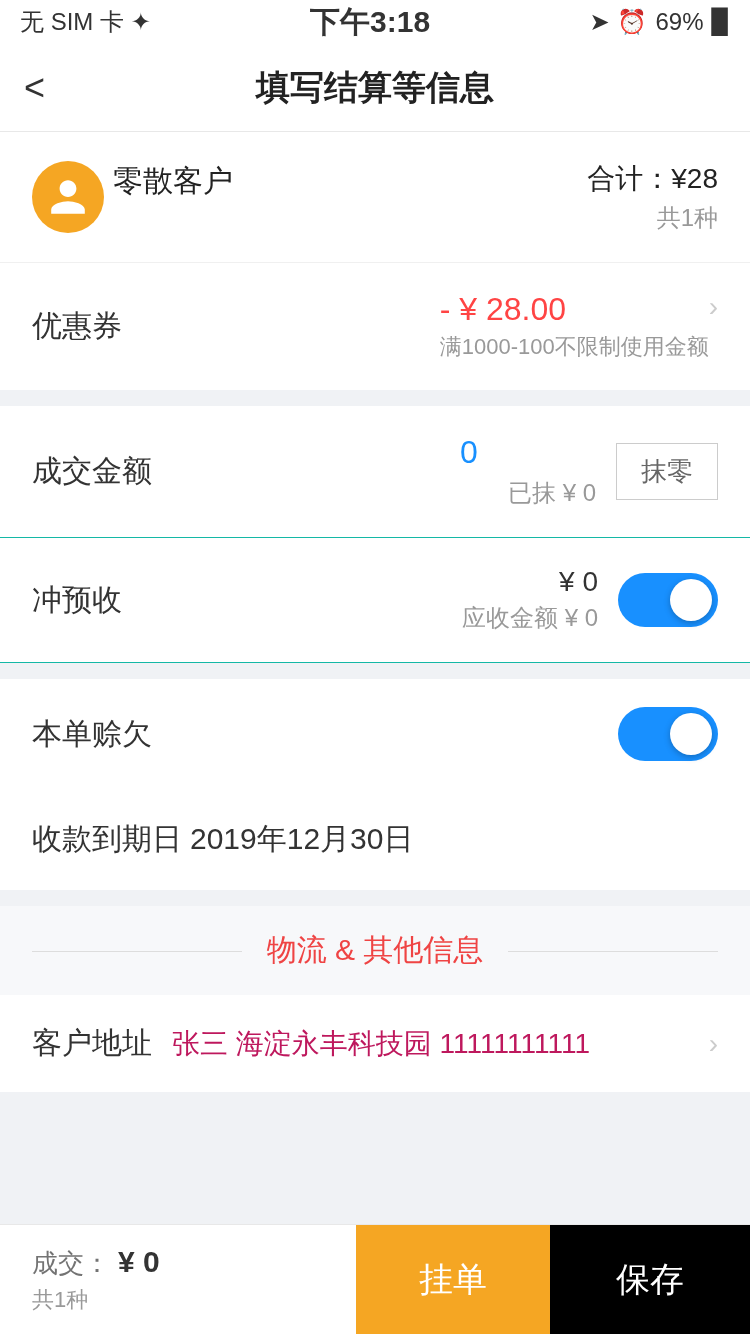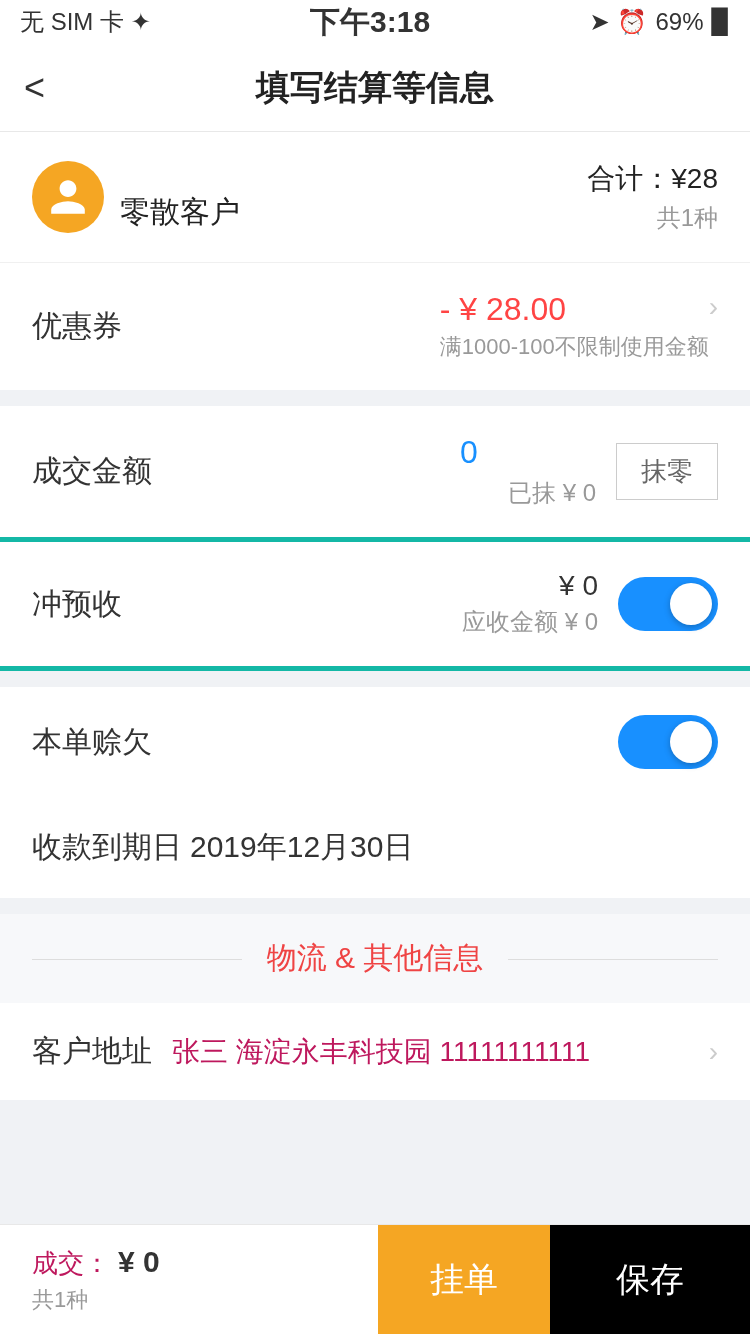--- a/index.html
+++ b/index.html
@@ -66,22 +66,22 @@
     
     .customer-row {
       display: flex;
       align-items: center;
       justify-content: space-between;
       padding: 28px 32px;
       background: #fff;
     }
     .customer-left {
       display: flex;
-      align-items: flex-end;
-      gap: 16px;
+      align-items: flex-start;
+      gap: 9px;
     }
     .customer-avatar {
       width: 72px;
       height: 72px;
       background: #f5a623;
       border-radius: 50%;
       display: flex;
       align-items: center;
       justify-content: center;
     }
@@ -106,21 +106,21 @@
     .coupon-desc { font-size: 22px; color: #999; margin-top: 4px; text-align: right; }
     .chevron { font-size: 28px; color: #ccc; }
 
     
     .form-row {
       display: flex;
       align-items: center;
       justify-content: space-between;
       padding: 28px 32px;
       background: #fff;
-      border-bottom: 5px solid #14b8a6;
+      border-bottom: 1px solid #14b8a6;
       min-height: 90px;
     }
     .form-label { font-size: 30px; color: #333; }
     .form-right { display: flex; align-items: center; gap: 20px; }
     .form-value { font-size: 32px; color: #1890ff; }
     .form-sub { font-size: 24px; color: #999; margin-top: 6px; text-align: right; margin-left: 48px; }
 
     
     .round-zero-btn {
       border: 1.5px solid #ccc;
@@ -216,25 +216,25 @@
       height: 110px;
       display: flex;
       align-items: center;
       background: #fff;
       border-top: 1px solid #e8e8e8;
     }
     .bottom-summary {
       flex: 1;
       padding: 0 32px;
     }
-    .bottom-summary-top { font-size: 26px; color: #be185d; }
+    .bottom-summary-top { font-size: 26px; color: #737373; }
     .bottom-summary-amount { font-size: 30px; color: #333; font-weight: 600; }
     .bottom-summary-count { font-size: 22px; color: #999; margin-top: 4px; }
     .bottom-btn-hang {
-      width: 172px;
+      width: 194px;
       height: 110px;
       background: #f5a623;
       display: flex;
       align-items: center;
       justify-content: center;
       font-size: 34px;
       color: #fff;
       font-weight: 500;
       cursor: pointer;
     }

